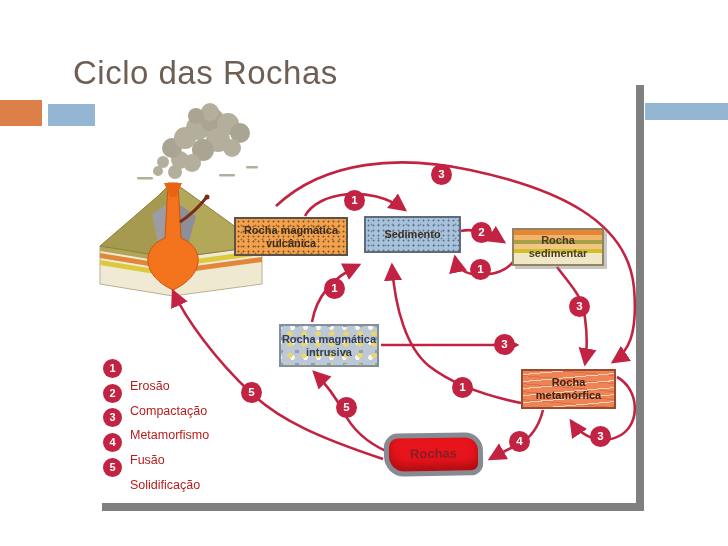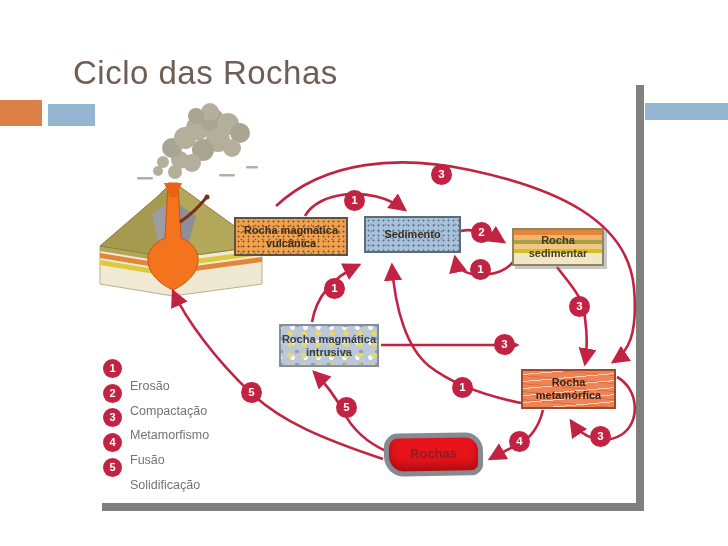--- a/index.html
+++ b/index.html
@@ -83,21 +83,21 @@
     background:#c22342;color:#fff;font-weight:bold;font-size:11.5px;
     display:flex;align-items:center;justify-content:center;line-height:1;
   }
   
   .legend-row{position:absolute;display:flex;align-items:center;gap:8px;height:20px;}
   .legend-dot{
     width:19px;height:19px;border-radius:50%;background:#c22342;color:#fff;
     font-weight:bold;font-size:11px;display:flex;align-items:center;justify-content:center;
     flex:0 0 auto;line-height:1;
   }
-  .legend-label{font-size:12.5px;color:#737373;margin-top:36px;}
+  .legend-label{font-size:12.5px;color:#b91c1c;margin-top:36px;}
 </style>
 </head>
 <body>
 
 <div class="slide">
 
   <h1 class="slide-title">Ciclo das Rochas</h1>
 
   <div class="bar bar-orange"></div>
   <div class="bar bar-blue-left"></div>

